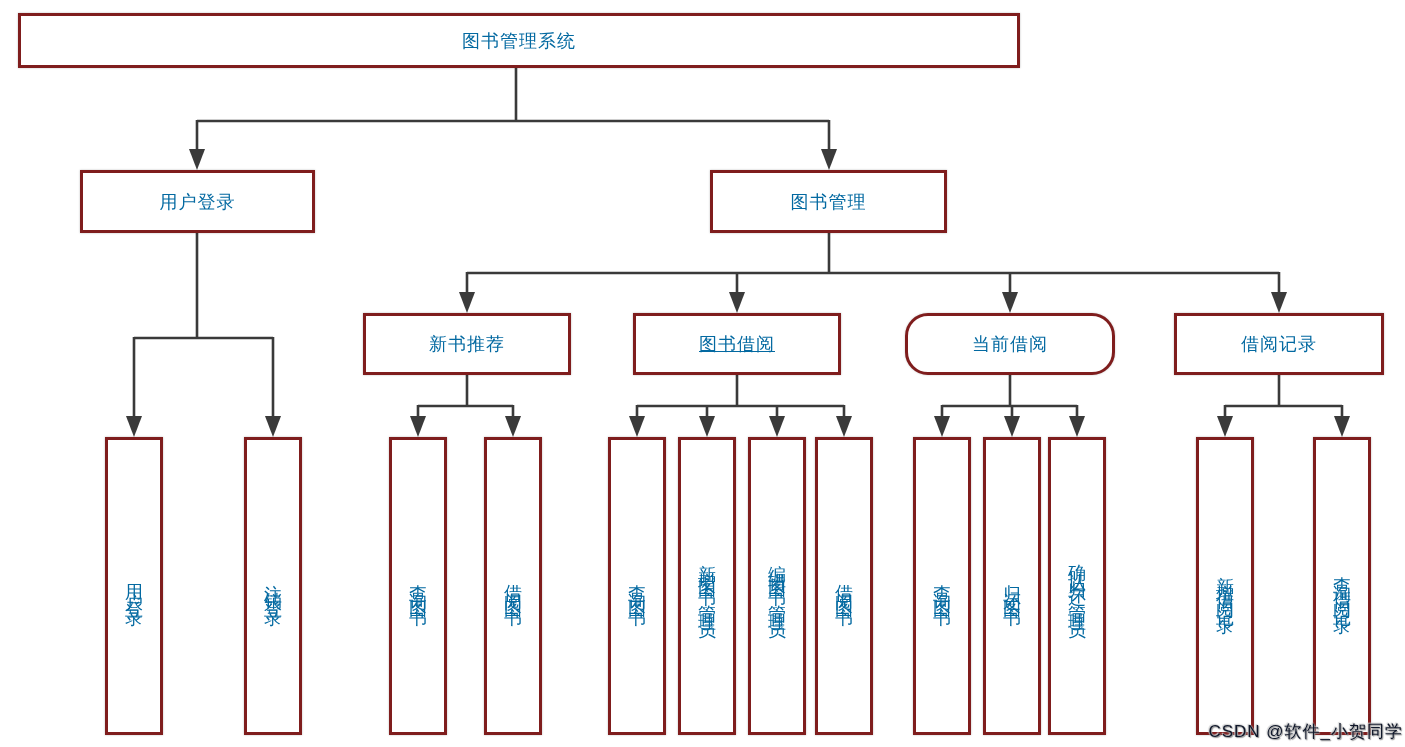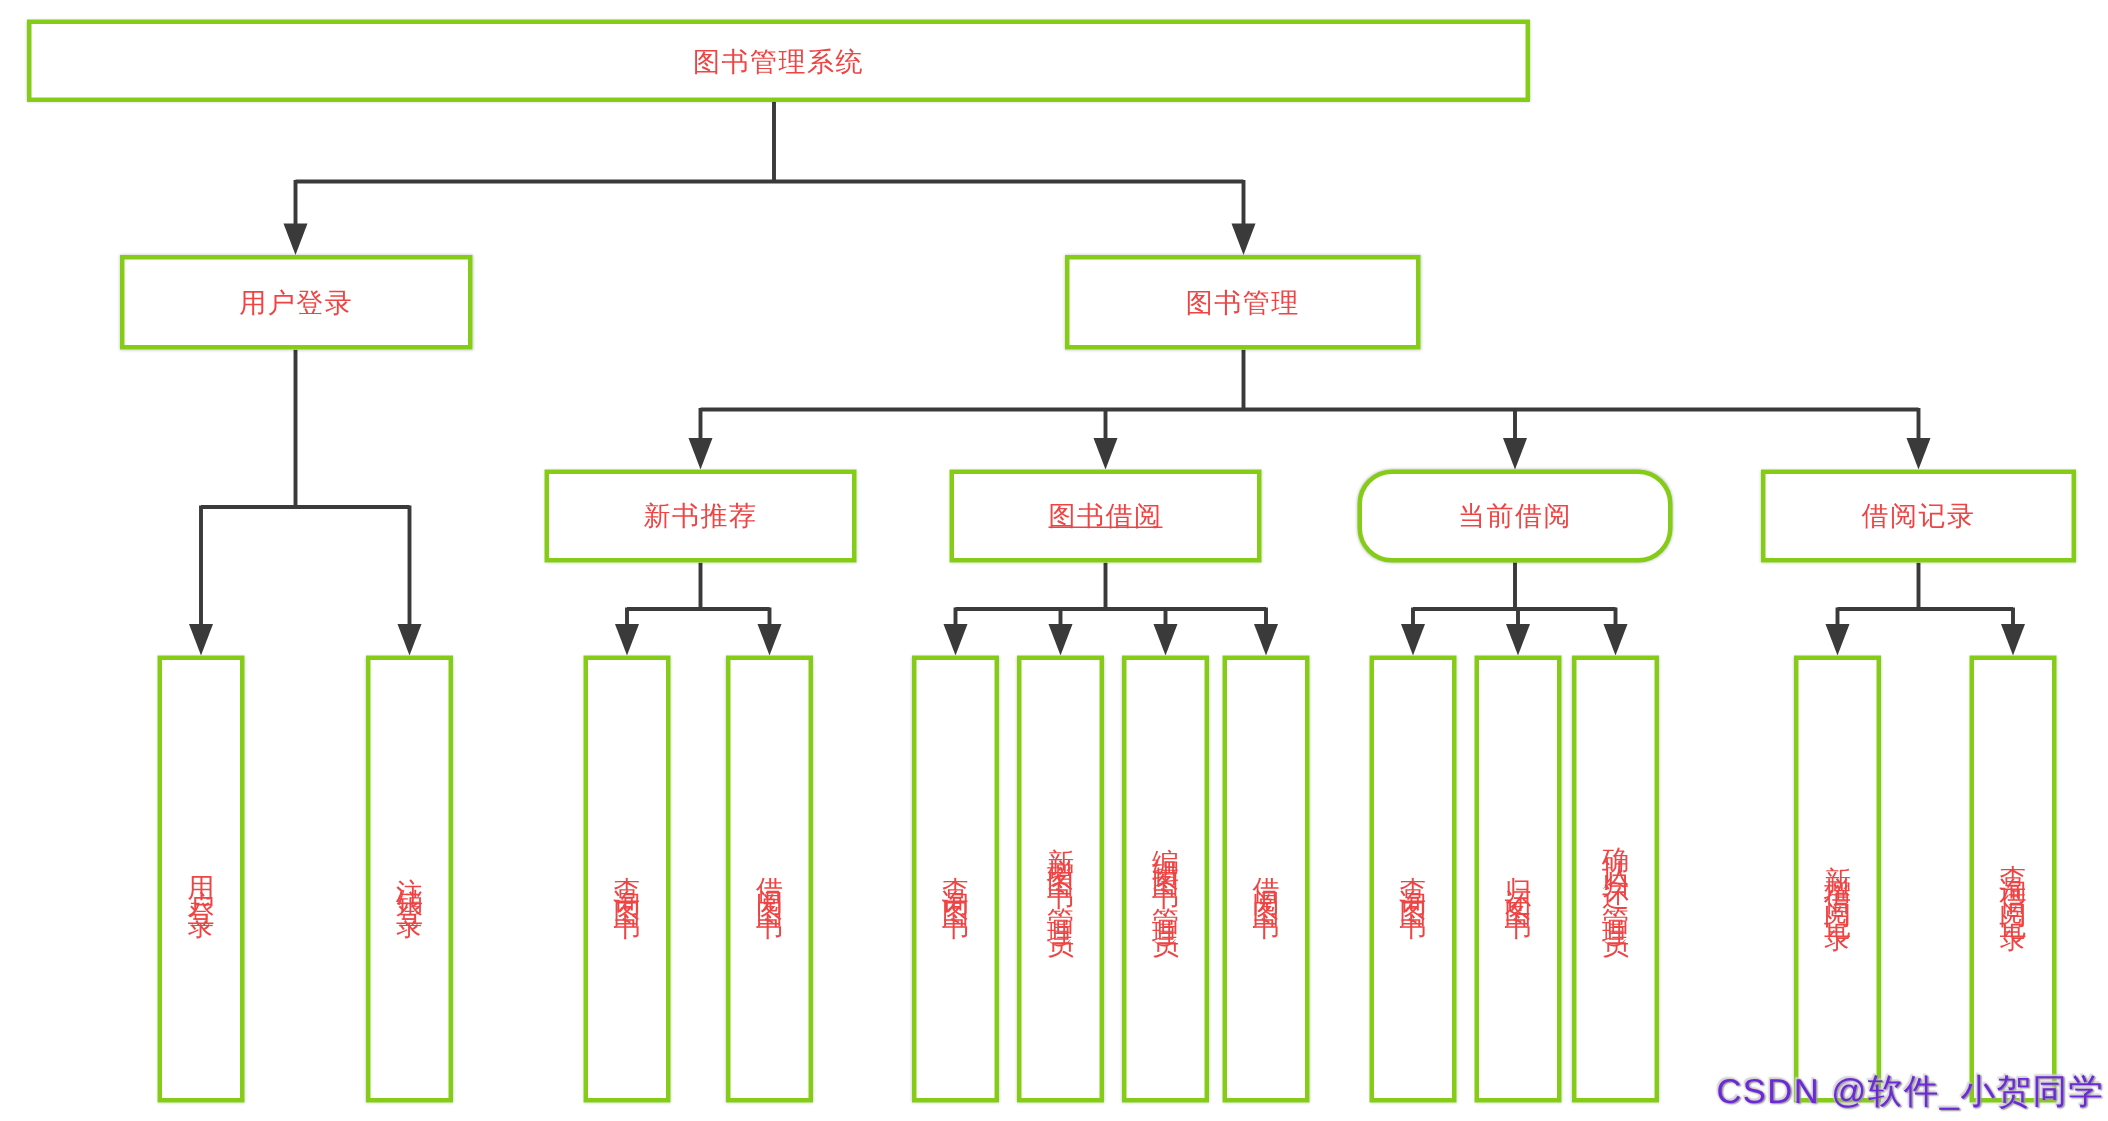--- a/index.html
+++ b/index.html
@@ -7,43 +7,43 @@
     position:relative;
     width:1405px;height:747px;
     background:#ffffff;
     font-family:"Liberation Sans", sans-serif;
     overflow:hidden;
   }
   #wires{position:absolute;left:0;top:0;z-index:1;}
   .node{
     position:absolute;
     background:#ffffff;
-    border:3px solid #84cc16;
+    border:3px solid #7f1d1d;
     box-shadow:0 0 2px rgba(0,0,0,.25);
     display:flex;align-items:center;justify-content:center;
-    color:#ef4444;
+    color:#0369a1;
     font-size:18px;
     letter-spacing:1px;
     z-index:2;
     box-sizing:border-box;
   }
   .node.leaf span{
     writing-mode:vertical-rl;
     text-orientation:mixed;
     letter-spacing:.45em;
     line-height:1;
     white-space:nowrap;
   }
   #watermark{
     position:absolute;
     right:2px;bottom:4px;
     z-index:5;
-    font-size:23px;
+    font-size:17px;
     letter-spacing:1px;
-    color:#6d28d9;
+    color:#0f172a;
     text-shadow:1px 1px 1px #969696, -1px -1px 1px #d2d2d2, 0 0 2px #b4b4b4;
     white-space:nowrap;
   }
 </style>
 </head>
 <body>
 
 <div id="canvas">
 
   <svg id="wires" width="1405" height="747" viewBox="0 0 1405 747">

